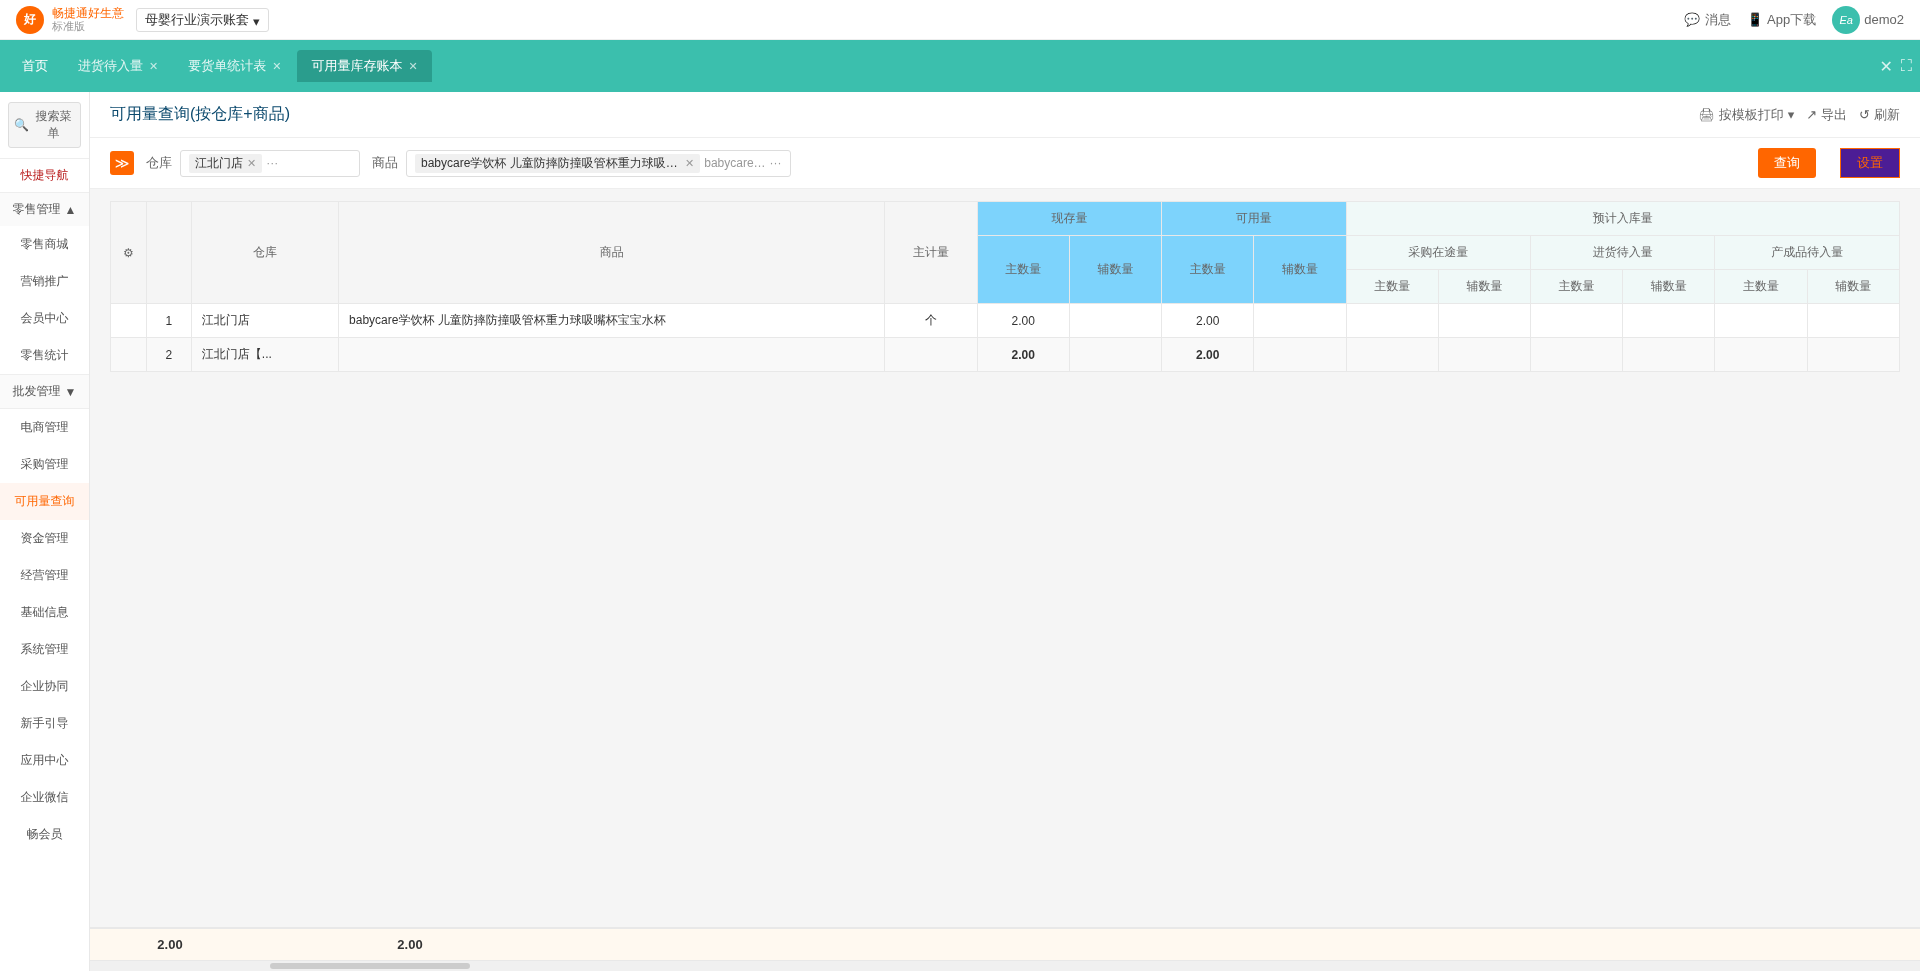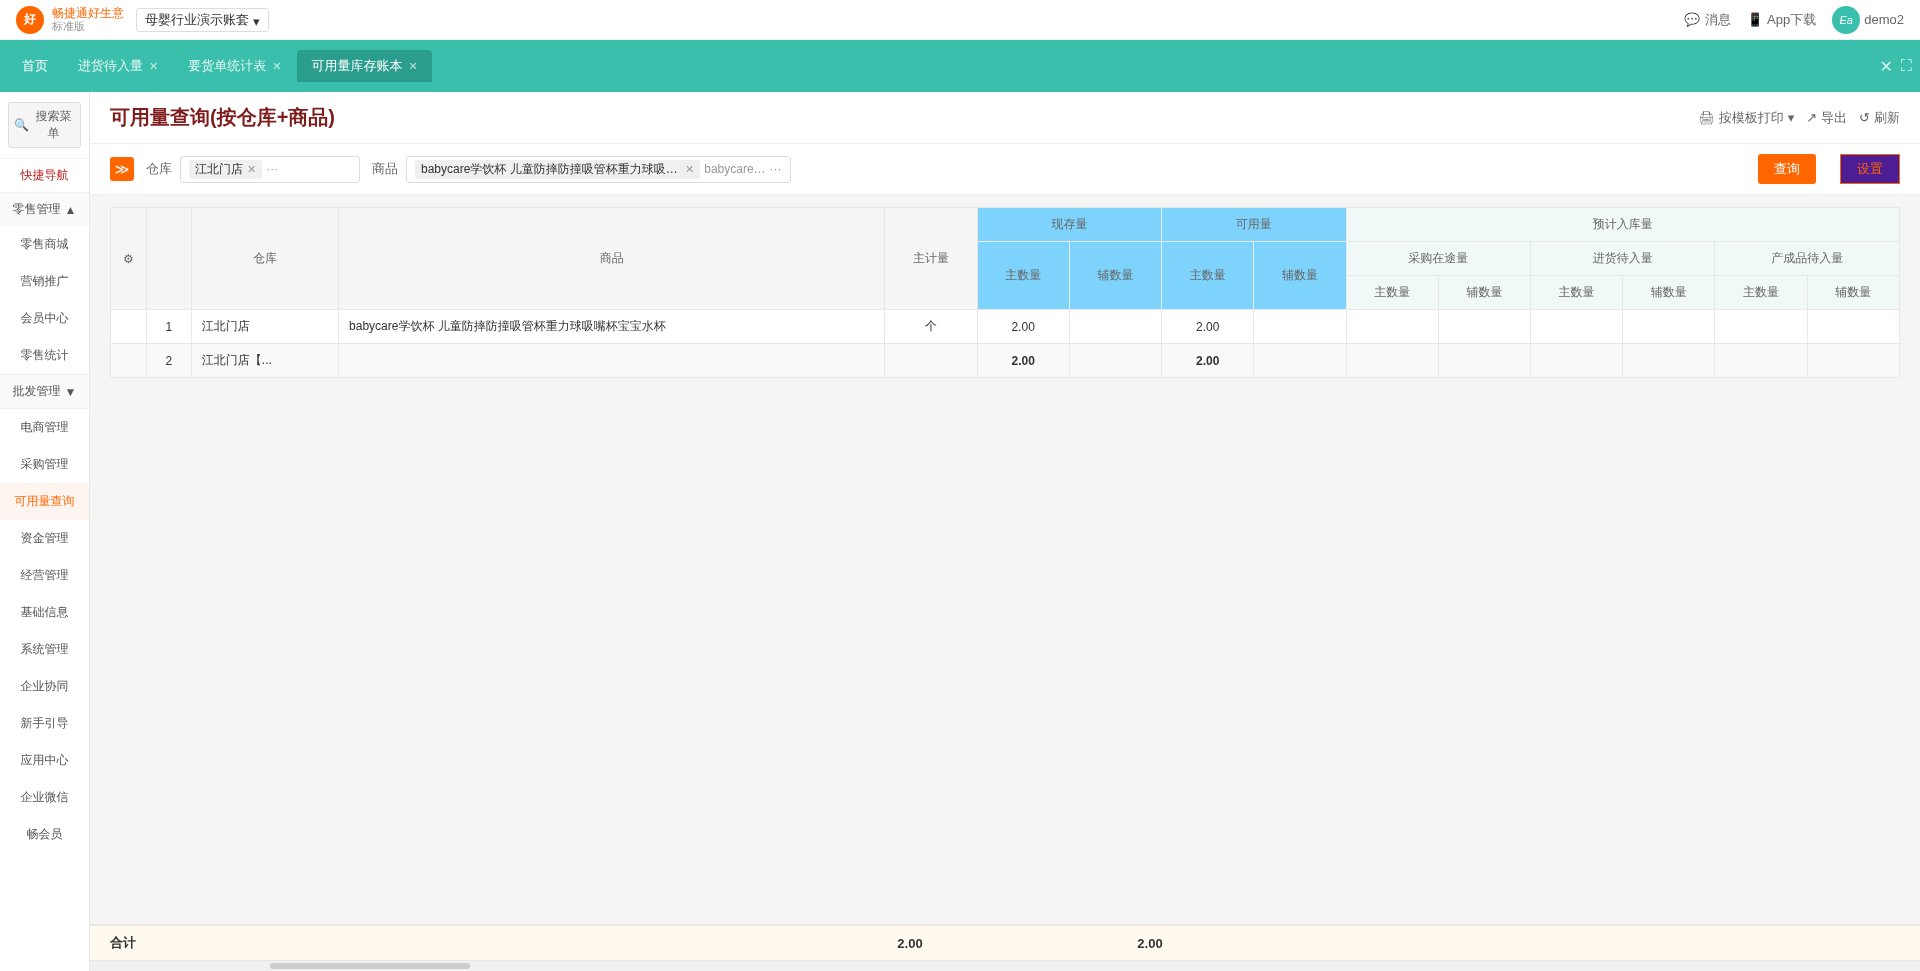--- a/index.html
+++ b/index.html
@@ -101,21 +101,21 @@
     
     .page-header {
       padding: 12px 20px;
       background: #fff;
       border-bottom: 1px solid #eee;
       display: flex;
       align-items: center;
       justify-content: space-between;
       flex-shrink: 0;
     }
-    .page-title { font-size: 20px; font-weight: 700; color: #7f1d1d; }
+    .page-title { font-size: 16px; font-weight: 400; color: #0c4a6e; }
     .page-header-actions { display: flex; align-items: center; gap: 12px; }
     .header-action-btn { display: flex; align-items: center; gap: 4px; font-size: 13px; color: #666; cursor: pointer; }
 
     
     .filter-bar {
       padding: 10px 20px;
       background: #fff;
       border-bottom: 1px solid #eee;
       display: flex;
       align-items: center;
@@ -448,21 +448,20 @@
             <td></td>
             <td></td>
             <td></td>
             <td></td>
           </tr>
         </tbody>
       </table>
     </div>
 
     <div class="table-footer">
-      <span class="footer-label" style="min-width:740px;">合计</span>
       <span style="min-width:120px;text-align:center;">2.00</span>
       <span style="min-width:120px;"></span>
       <span style="min-width:120px;text-align:center;">2.00</span>
     </div>
 
     <div class="table-scroll-bar">
       <div class="scroll-thumb"></div>
     </div>
 
   </div>

